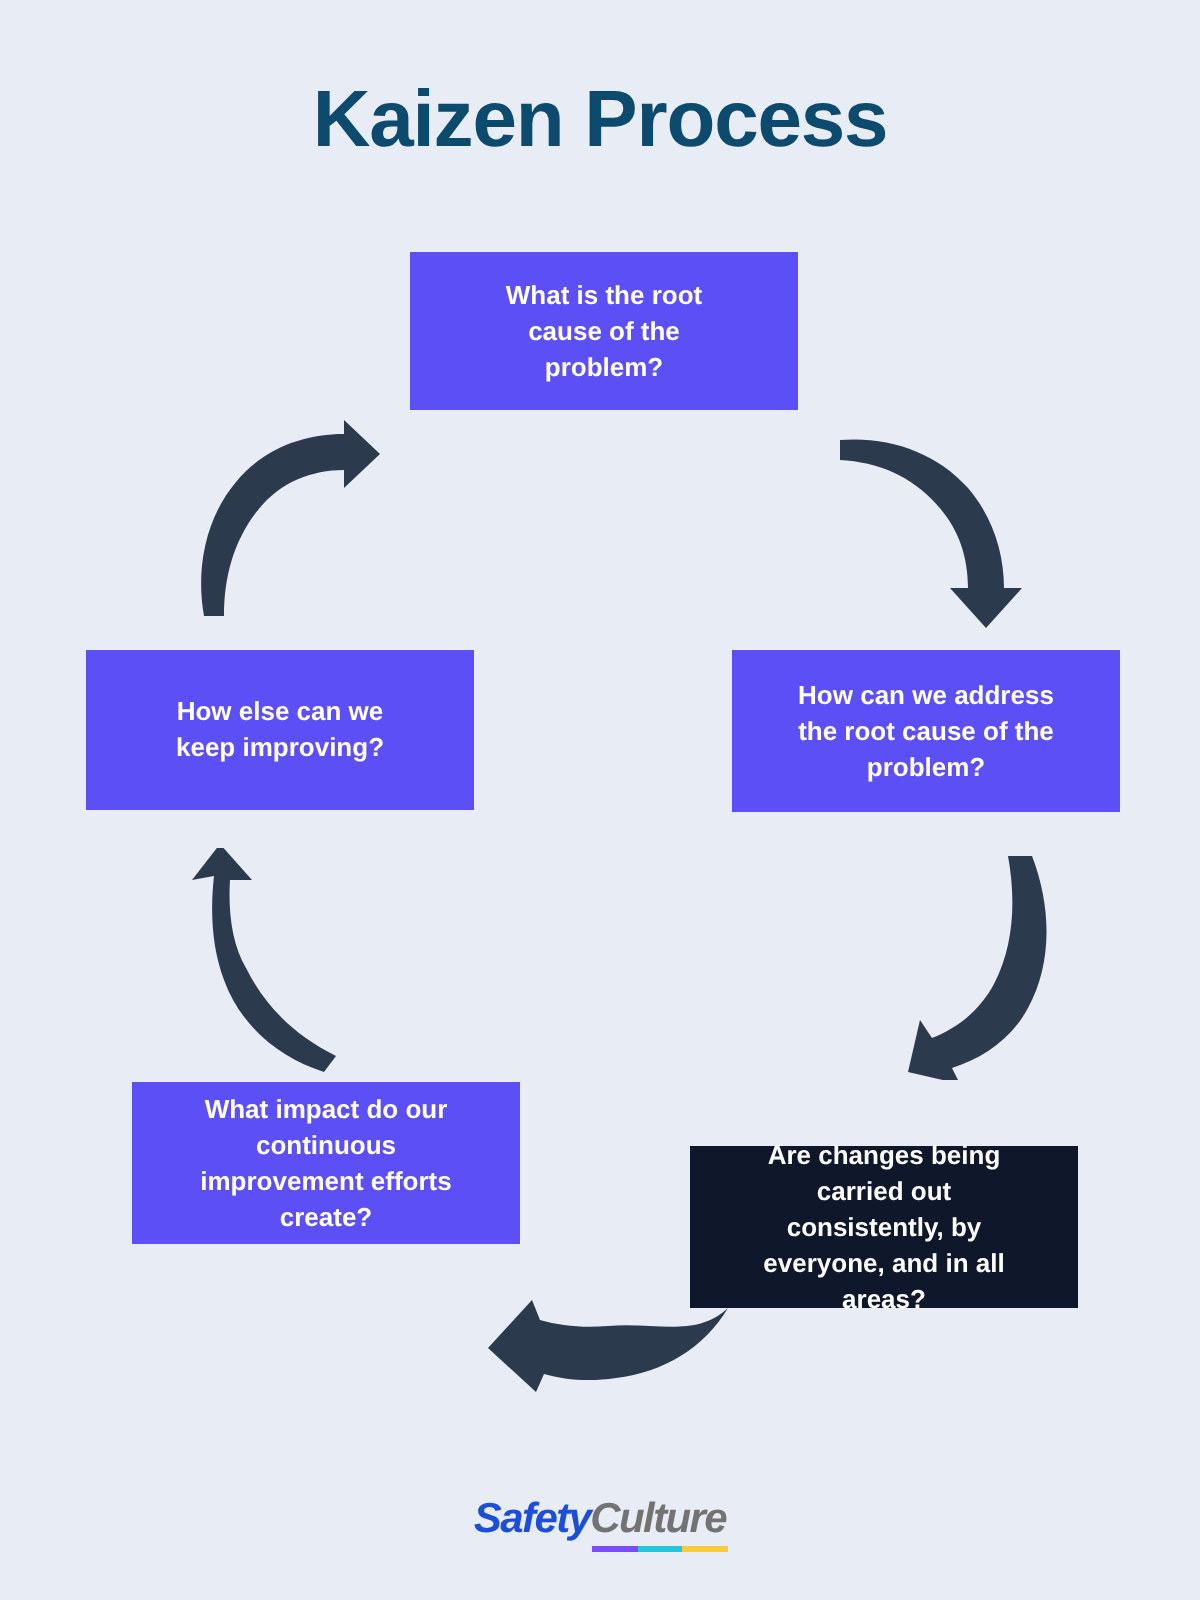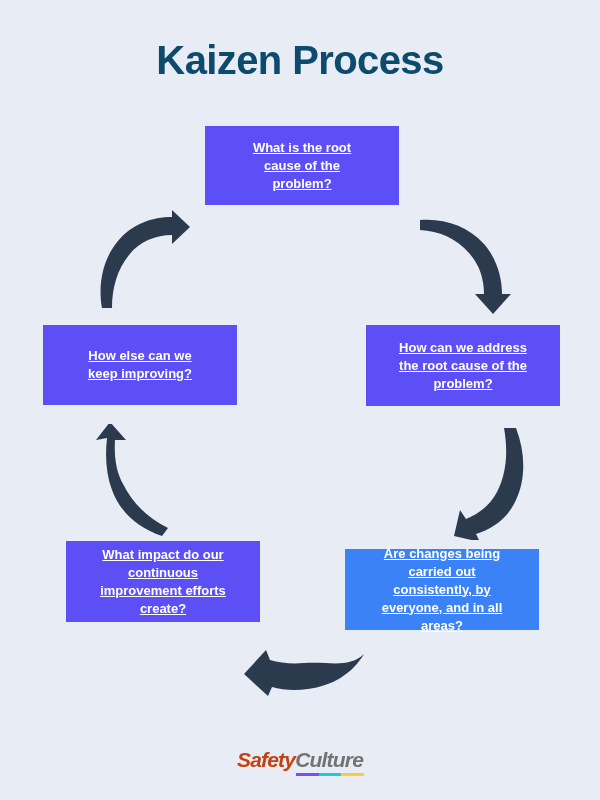--- a/index.html
+++ b/index.html
@@ -39,21 +39,20 @@
   .step-box {
     position: absolute;
     background: #5c4ff5;
     color: #ffffff;
     display: flex;
     align-items: center;
     justify-content: center;
     text-align: center;
     box-sizing: border-box;
     padding: 6px 31px;
-    text-decoration: underline;
   }
   .step-text {
     font-size: 13px;
     font-weight: bold;
     line-height: 18px;
     color: #ffffff;
   }
 
   #step-1 { left: 205px; top: 126px; width: 194px; height: 79px; }
   #step-2 { left: 366px; top: 325px; width: 194px; height: 81px; }
@@ -85,21 +84,21 @@
   .logo-wrap {
     display: inline-block;
     position: relative;
     font-size: 21px;
     font-weight: bold;
     font-style: italic;
     letter-spacing: -0.8px;
     color: #2b3647;
     line-height: 24px;
   }
-  .logo-safety { color: #c2410c; }
+  .logo-safety { color: #1d4ed8; }
   .logo-culture-wrap {
     position: relative;
     display: inline-block;
   }
   .logo-culture { color: #737373; }
   .logo-underline {
     position: absolute;
     left: 1px;
     bottom: -4px;
     width: 100%;
@@ -116,21 +115,21 @@
   <div id="page-title" style="color: #0c4a6e;">Kaizen Process</div>
 
   <div class="step-box" id="step-1" style="background: rgb(92, 79, 245); color: rgb(255, 255, 255);">
     <span class="step-text">What is the root cause of the problem?</span>
   </div>
 
   <div class="step-box" id="step-2" style="background: rgb(92, 79, 245); color: rgb(255, 255, 255);">
     <span class="step-text">How can we address the root cause of the problem?</span>
   </div>
 
-  <div class="step-box" id="step-3" style="background: #3b82f6; color: rgb(255, 255, 255);">
+  <div class="step-box" id="step-3" style="background: #0f172a; color: rgb(255, 255, 255); margin-top: 24px;">
     <span class="step-text">Are changes being carried out consistently, by everyone, and in all areas?</span>
   </div>
 
   <div class="step-box" id="step-4" style="background: rgb(92, 79, 245); color: rgb(255, 255, 255);">
     <span class="step-text">What impact do our continuous improvement efforts create?</span>
   </div>
 
   <div class="step-box" id="step-5" style="background: rgb(92, 79, 245); color: rgb(255, 255, 255);">
     <span class="step-text">How else can we keep improving?</span>
   </div>

